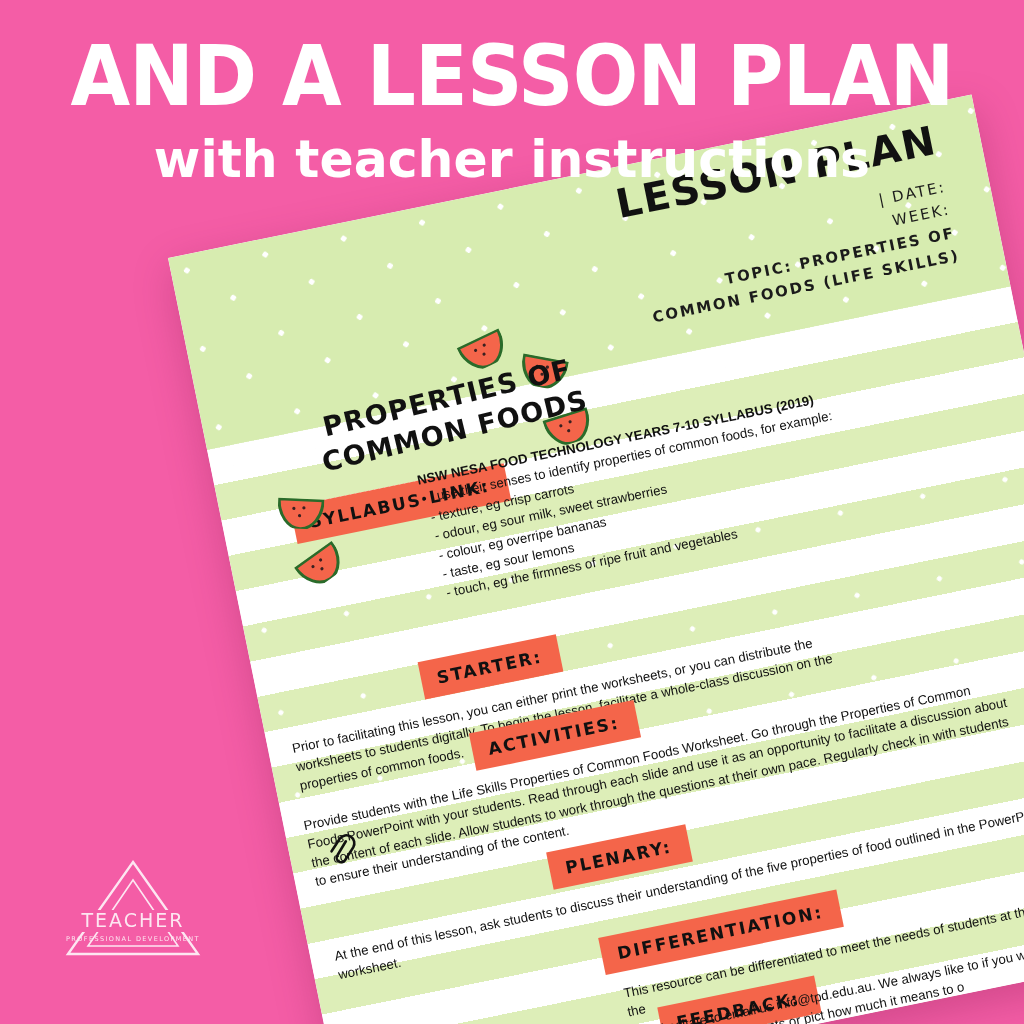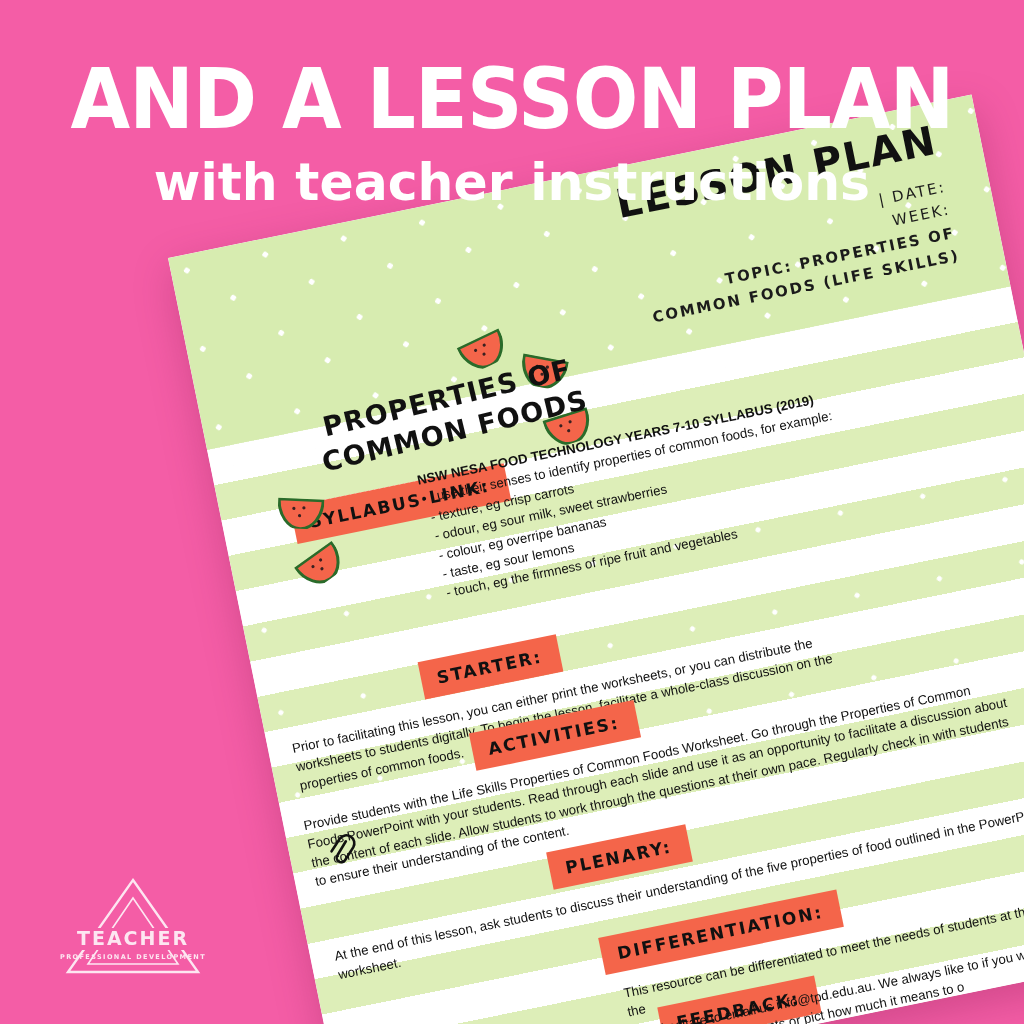--- a/index.html
+++ b/index.html
@@ -18,21 +18,21 @@
   
   .bg {
     position: absolute;
     inset: 0;
     background: #f45da6;
   }
 
   
   .headline-wrap {
     position: absolute;
-    top: 61px;
+    top: 38px;
     left: 0;
     width: 1024px;
     text-align: center;
     z-index: 40;
   }
   .headline {
     font-family: "DejaVu Sans", sans-serif;
     font-weight: bold;
     font-size: 83px;
     line-height: 0.95;
@@ -48,26 +48,25 @@
     line-height: 1.1;
     color: #ffffff;
     margin-top: 14px;
     transform: scaleX(0.97);
   }
 
   
   .logo {
     position: absolute;
     left: 58px;
-    bottom: 42px;
+    bottom: 60px;
     width: 150px;
     height: 110px;
     z-index: 40;
     opacity: 0.85;
-    font-weight: bold;
   }
   .logo svg { display:block; }
 
   
   .paper-stage {
     position: absolute;
     left: 0;
     top: 0;
     width: 1024px;
     height: 1024px;

